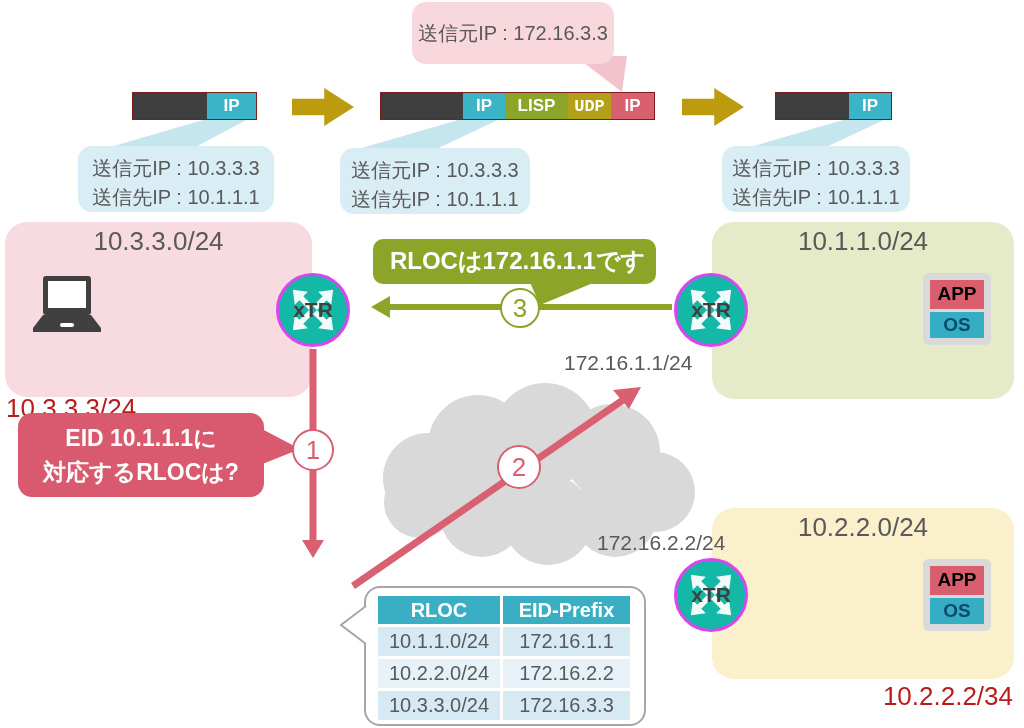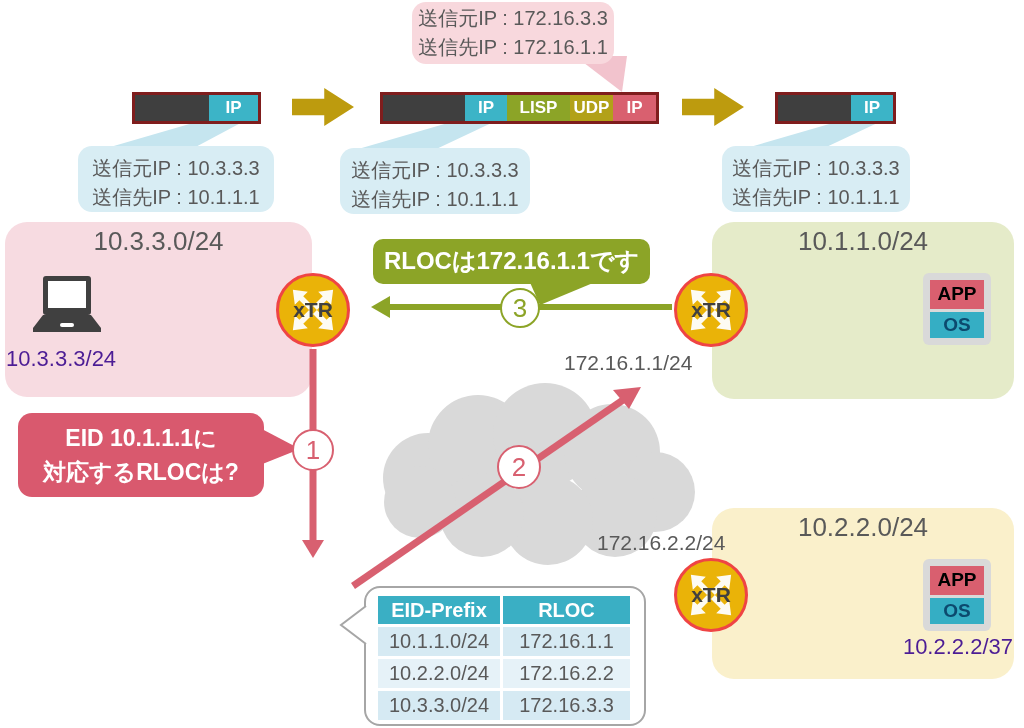--- a/index.html
+++ b/index.html
@@ -7,43 +7,43 @@
     position:relative;width:1024px;height:728px;overflow:hidden;background:#ffffff;
     font-family:"Liberation Sans","DejaVu Sans",sans-serif;color:#595959;
   }
   .abs{position:absolute;}
   
   .region{position:absolute;border-radius:22px;}
   .region-site3{left:5px;top:222px;width:307px;height:175px;background:#F7DBE1;}
   .region-site1{left:712px;top:222px;width:302px;height:177px;background:#E5EBC9;}
   .region-site2{left:712px;top:508px;width:302px;height:171px;background:#FAF0CB;}
   .region-title{position:absolute;font-size:26px;color:#595959;text-align:center;}
-  .host-label{position:absolute;font-size:22px;color:#4c1d95;}
-  
-  .pktbar{position:absolute;height:26px;display:flex;border:3px solid #7f1d1d;box-sizing:content-box;}
+  .host-label{position:absolute;font-size:26px;color:#b91c1c;margin-top:47px;}
+  
+  .pktbar{position:absolute;height:26px;display:flex;border:1px solid #7f1d1d;box-sizing:content-box;}
   .seg{height:26px;display:flex;align-items:center;justify-content:center;
        color:#ffffff;font-weight:bold;font-size:17px;}
   .seg-dark{background:#3F3F3F;}
   .seg-cyan{background:#3CB4C7;}
   .seg-green{background:#8CA427;}
-  .seg-gold{background:#B2A118;}
+  .seg-gold{background:#B2A118;font-family:Liberation Mono, monospace;}
   .seg-pink{background:#D9606F;}
   
   .block-arrow{position:absolute;width:62px;height:38px;background:#BD9B0E;
     clip-path:polygon(0% 28%,52% 28%,52% 0%,100% 50%,52% 100%,52% 72%,0% 72%);}
   
   .bubble{position:absolute;border-radius:14px;font-size:20px;line-height:1.45;
     display:flex;flex-direction:column;justify-content:center;align-items:center;text-align:center;}
   .bubble-blue{background:#D8EDF4;color:#595959;justify-content:flex-end;}
   .bubble-pinklight{background:#F8D8DD;color:#595959;}
   .bubble-olive{background:#8CA427;color:#ffffff;font-weight:bold;font-size:24px;border-radius:10px;}
   .bubble-rose{background:#D9596E;color:#ffffff;font-weight:bold;font-size:23px;line-height:1.5;}
   
   .node{position:absolute;width:74px;height:74px;border-radius:50%;
-    background:#eab308;border:3px solid #ef4444;box-sizing:border-box;
+    background:#14b8a6;border:3px solid #d946ef;box-sizing:border-box;
     display:flex;align-items:center;justify-content:center;}
   .node svg.routersym{position:absolute;left:0;top:0;width:68px;height:68px;}
   .node .nlabel{position:relative;font-weight:bold;font-size:21px;color:#404040;line-height:1.05;text-align:center;}
   
   .stepnum{position:absolute;border-radius:50%;background:#ffffff;box-sizing:border-box;
     display:flex;align-items:center;justify-content:center;font-size:26px;}
   .step-rose{border:2.5px solid #D86070;color:#D86070;}
   .step-olive{border:2.5px solid #8CA427;color:#8CA427;}
   
   .appos{position:absolute;width:68px;height:72px;background:#D9D9D9;border-radius:6px;
@@ -124,21 +124,20 @@
   <div class="pktbar" style="left:775px;top:92px;">
     <div class="seg seg-dark" style="width:73px;"></div>
     <div class="seg seg-cyan" style="width:42px;">IP</div>
   </div>
 
   <div class="block-arrow" style="left:292px;top:88px;"></div>
   <div class="block-arrow" style="left:682px;top:88px;"></div>
 
   <div class="bubble bubble-pinklight" style="left:412px;top:2px;width:202px;height:62px;">
     <div>送信元IP : 172.16.3.3</div>
-    <div>送信先IP : 172.16.1.1</div>
   </div>
   <div class="bubble bubble-blue" style="left:78px;top:146px;width:196px;height:66px;">
     <div>送信元IP : 10.3.3.3</div>
     <div>送信先IP : 10.1.1.1</div>
   </div>
   <div class="bubble bubble-blue" style="left:340px;top:148px;width:190px;height:66px;">
     <div>送信元IP : 10.3.3.3</div>
     <div>送信先IP : 10.1.1.1</div>
   </div>
   <div class="bubble bubble-blue" style="left:722px;top:146px;width:188px;height:66px;">
@@ -160,26 +159,26 @@
 
   <div class="appos" style="left:923px;top:273px;">
     <div class="app">APP</div>
     <div class="os">OS</div>
   </div>
 
   <div class="appos" style="left:923px;top:559px;">
     <div class="app">APP</div>
     <div class="os">OS</div>
   </div>
-  <div class="host-label" style="left:877px;top:634px;width:136px;text-align:right;">10.2.2.2/37</div>
+  <div class="host-label" style="left:877px;top:634px;width:136px;text-align:right;">10.2.2.2/34</div>
 
   <div class="rloc-label" style="left:564px;top:351px;">172.16.1.1/24</div>
   <div class="rloc-label" style="left:597px;top:531px;">172.16.2.2/24</div>
 
-  <div class="bubble bubble-olive" style="left:373px;top:239px;width:277px;height:45px;">
+  <div class="bubble bubble-olive" style="left:373px;top:239px;width:277px;height:45px;padding-left:6px;">
     <div>RLOCは172.16.1.1です</div>
   </div>
   <div class="bubble bubble-rose" style="left:18px;top:413px;width:246px;height:84px;">
     <div>EID 10.1.1.1に</div>
     <div>対応するRLOCは?</div>
   </div>
 
   <div class="node" style="left:276px;top:273px;">
     <svg class="routersym" viewBox="0 0 74 74">
       <g fill="#ffffff" opacity="0.95">
@@ -243,22 +242,22 @@
 
   <div class="stepnum step-rose" style="left:292px;top:429px;width:42px;height:42px;">1</div>
   <div class="stepnum step-rose" style="left:497px;top:445px;width:44px;height:44px;">2</div>
   <div class="stepnum step-olive" style="left:500px;top:288px;width:40px;height:40px;">3</div>
 
   <div class="table-bubble"></div>
   <svg class="overlay" width="1024" height="728" viewBox="0 0 1024 728" style="pointer-events:none;">
     <path d="M366,606 L341,625 L366,644" fill="#ffffff" stroke="#A6A6A6" stroke-width="2"></path>
   </svg>
   <div class="map-table">
+    <div class="hcell">RLOC</div>
     <div class="hcell">EID-Prefix</div>
-    <div class="hcell">RLOC</div>
     <div class="dcell rowA">10.1.1.0/24</div>
     <div class="dcell rowA">172.16.1.1</div>
     <div class="dcell rowB">10.2.2.0/24</div>
     <div class="dcell rowB">172.16.2.2</div>
     <div class="dcell rowA">10.3.3.0/24</div>
     <div class="dcell rowA">172.16.3.3</div>
   </div>
 
 </div>
 

